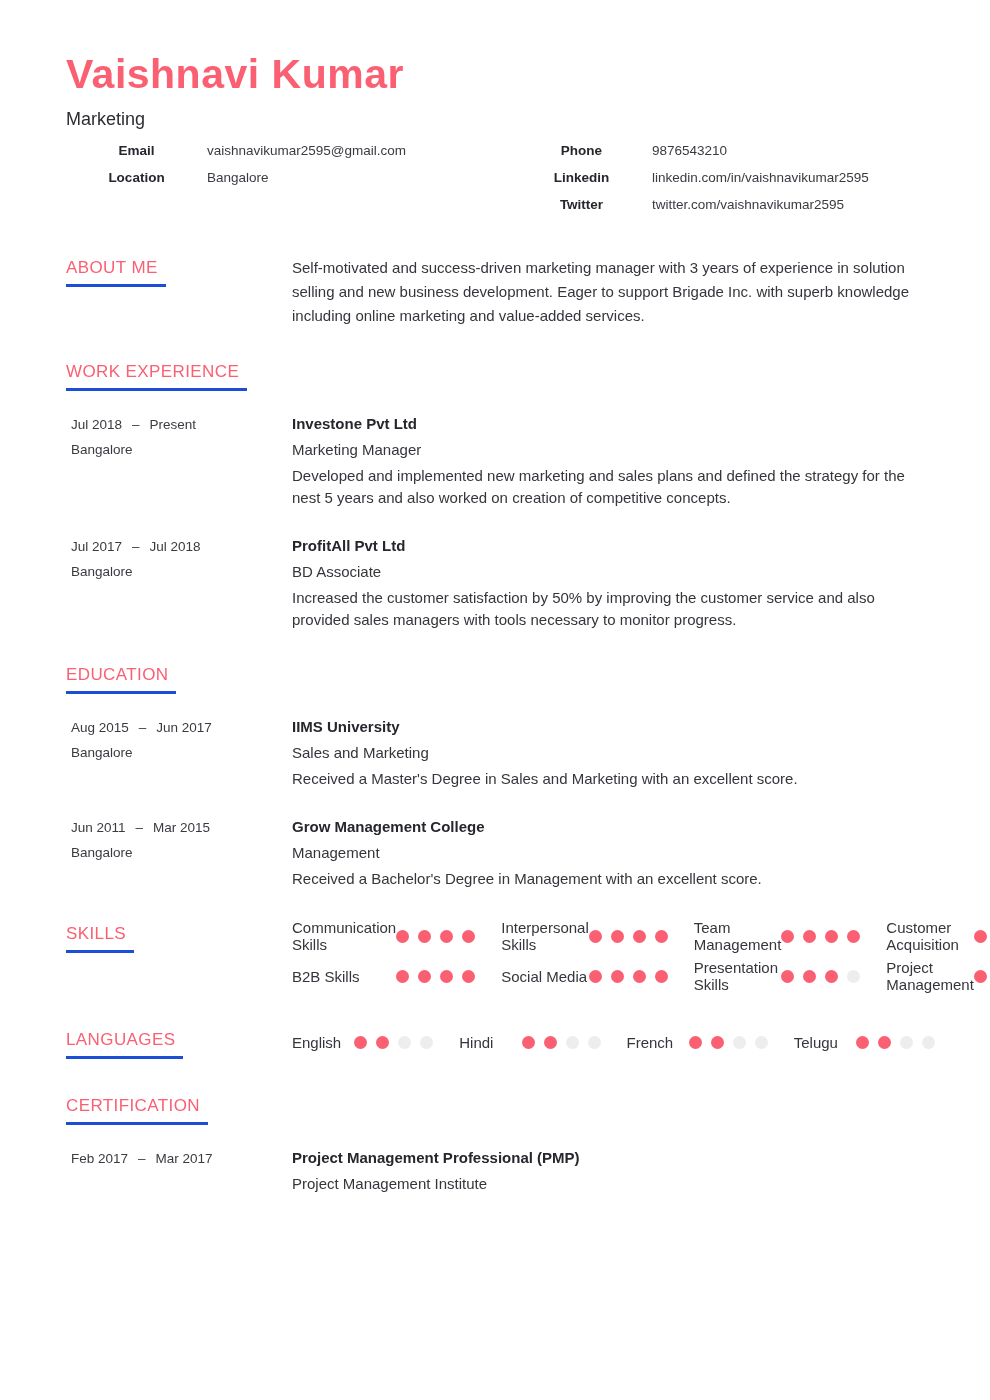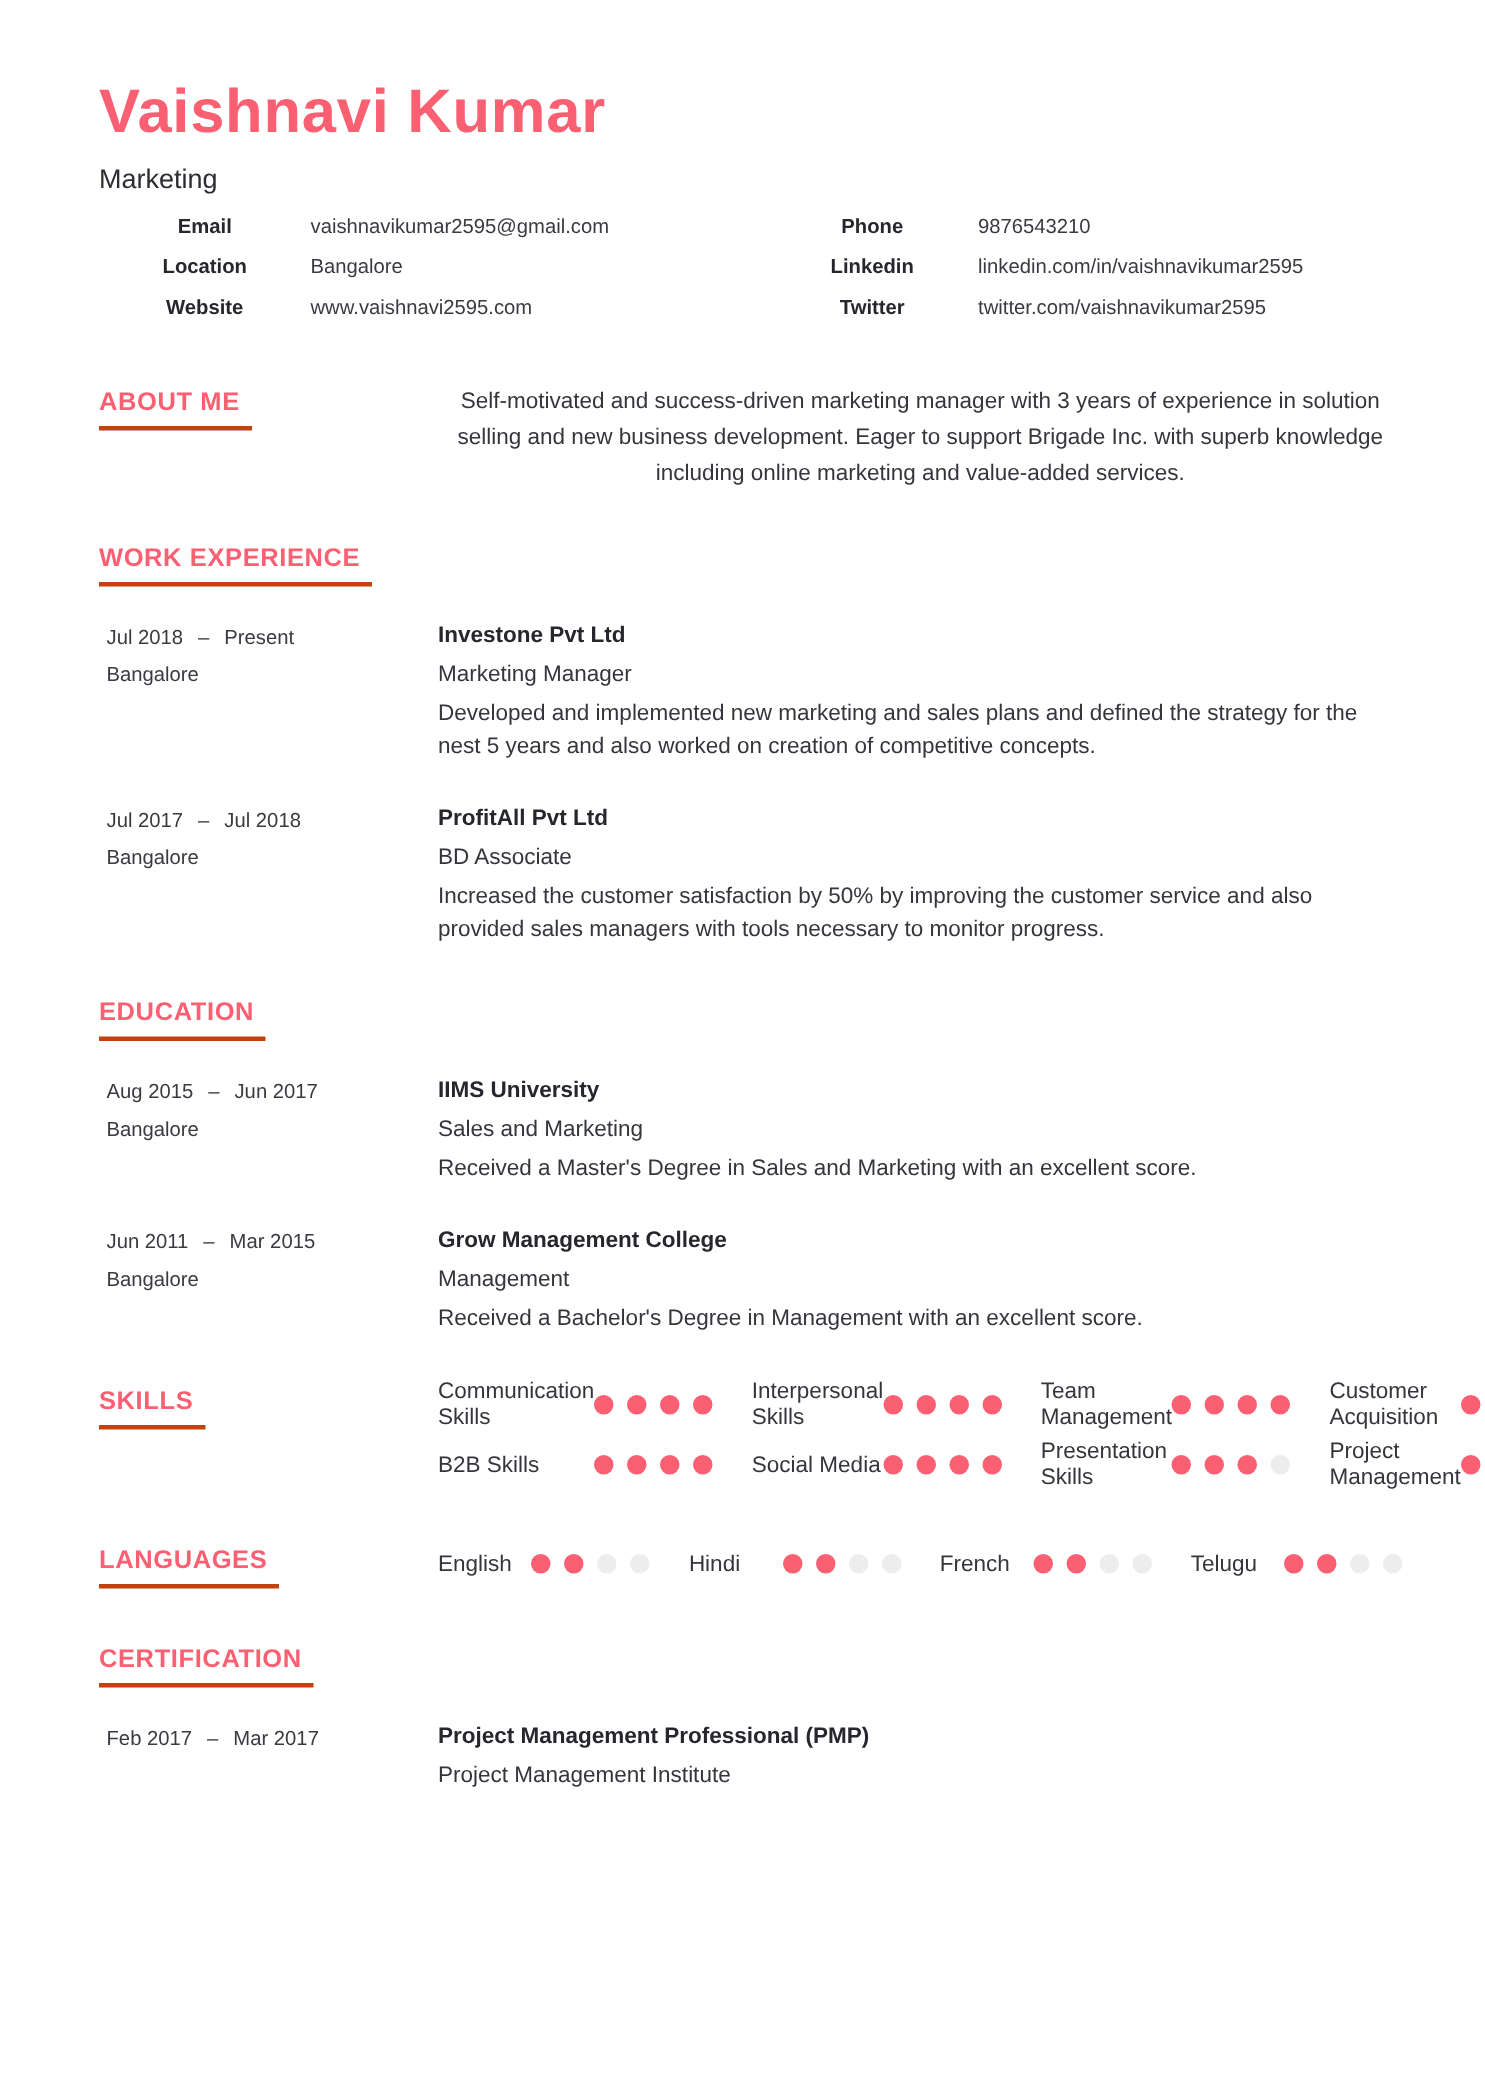--- a/index.html
+++ b/index.html
@@ -51,35 +51,34 @@
     font-size: 13.5px;
     color: #3a3a41;
   }
 
   
   .section { margin-top: 34px; }
   .section-heading {
     display: inline-block;
     color: #fa5f72;
     font-size: 17px;
-    font-weight: 700;
+    font-weight: 400;
     letter-spacing: 0.4px;
     padding: 0 8px 6px 0;
-    border-bottom: 3px solid #c2410c;
+    border-bottom: 3px solid #1d4ed8;
   }
   .two-col {
     display: grid;
     grid-template-columns: 226px 1fr;
     align-items: start;
   }
   .body-text {
     font-size: 15px;
     line-height: 24px;
     color: #35353c;
-    text-align: center;
   }
 
   
   .entry {
     display: grid;
     grid-template-columns: 226px 1fr;
     align-items: start;
     margin-top: 24px;
   }
   .entry-left { padding-left: 5px; padding-top: 2px; }
@@ -149,24 +148,20 @@
     <div class="contacts">
       <div class="contact-col-left">
         <div class="contact-row">
           <span class="contact-label">Email</span>
           <span class="contact-value">vaishnavikumar2595@gmail.com</span>
         </div>
         <div class="contact-row">
           <span class="contact-label">Location</span>
           <span class="contact-value">Bangalore</span>
         </div>
-        <div class="contact-row">
-          <span class="contact-label">Website</span>
-          <span class="contact-value">www.vaishnavi2595.com</span>
-        </div>
       </div>
       <div class="contact-col-right">
         <div class="contact-row">
           <span class="contact-label">Phone</span>
           <span class="contact-value">9876543210</span>
         </div>
         <div class="contact-row">
           <span class="contact-label">Linkedin</span>
           <span class="contact-value">linkedin.com/in/vaishnavikumar2595</span>
         </div>

